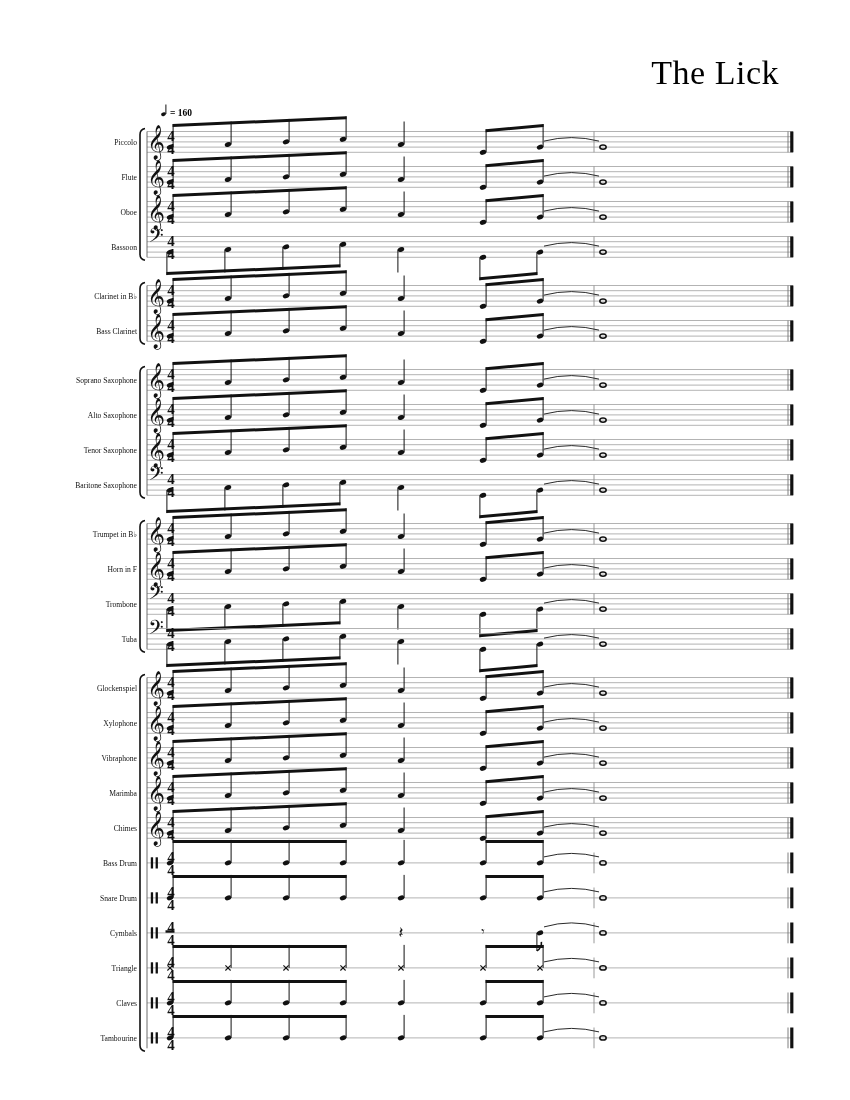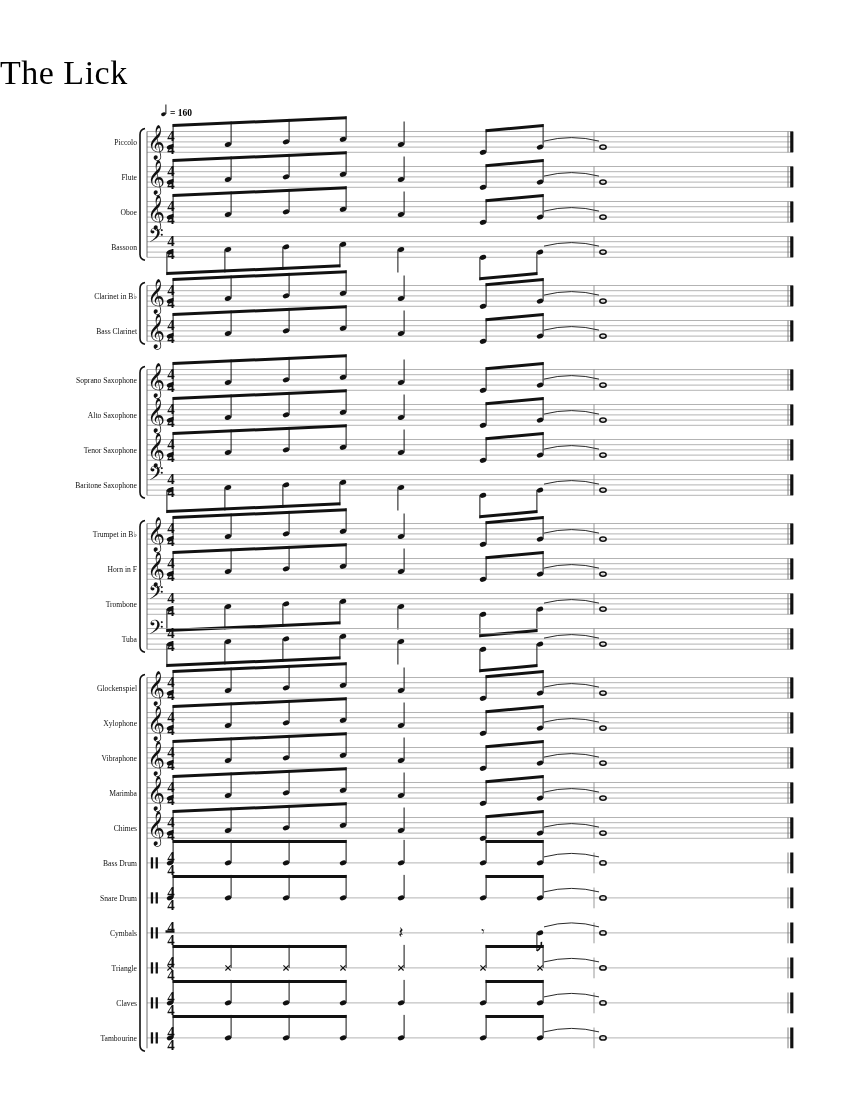--- a/index.html
+++ b/index.html
@@ -17,21 +17,21 @@
   #score-page {
     position: absolute;
     inset: 0;
     background: #ffffff;
   }
   #score-title {
     position: absolute;
     top: 54px;
     left: 0;
     width: 779px;
-    text-align: left;
+    text-align: right;
     font-family: "Liberation Serif", "DejaVu Serif", serif;
     font-size: 34px;
     font-weight: 400;
     color: #000000;
     letter-spacing: 0.5px;
   }
   #notation-surface {
     position: absolute;
     top: 0;
     left: 0;

